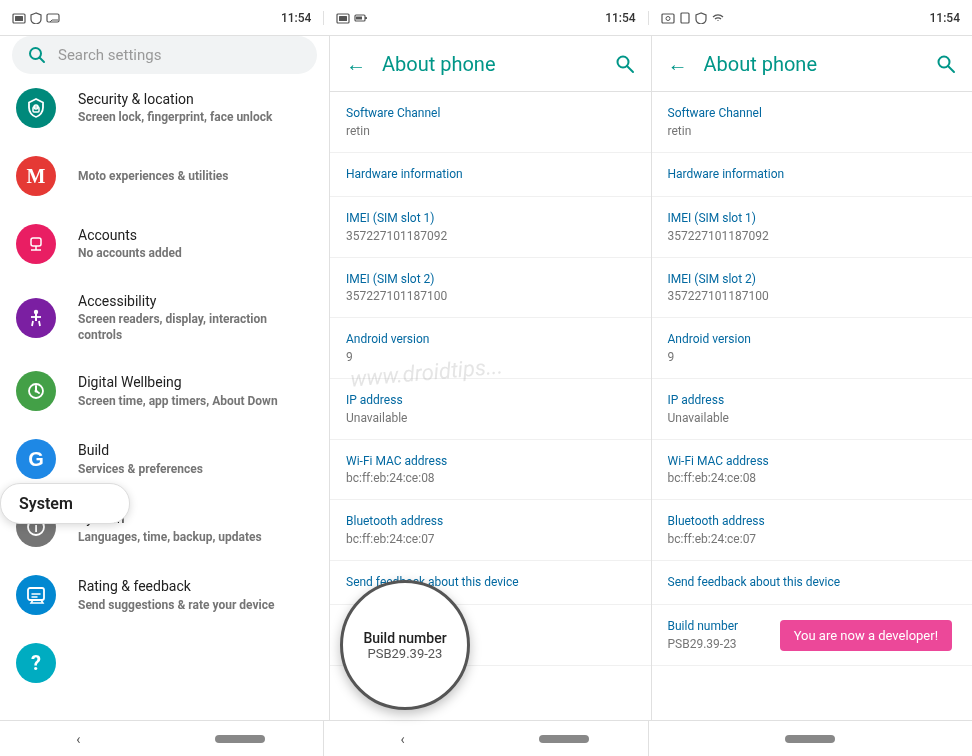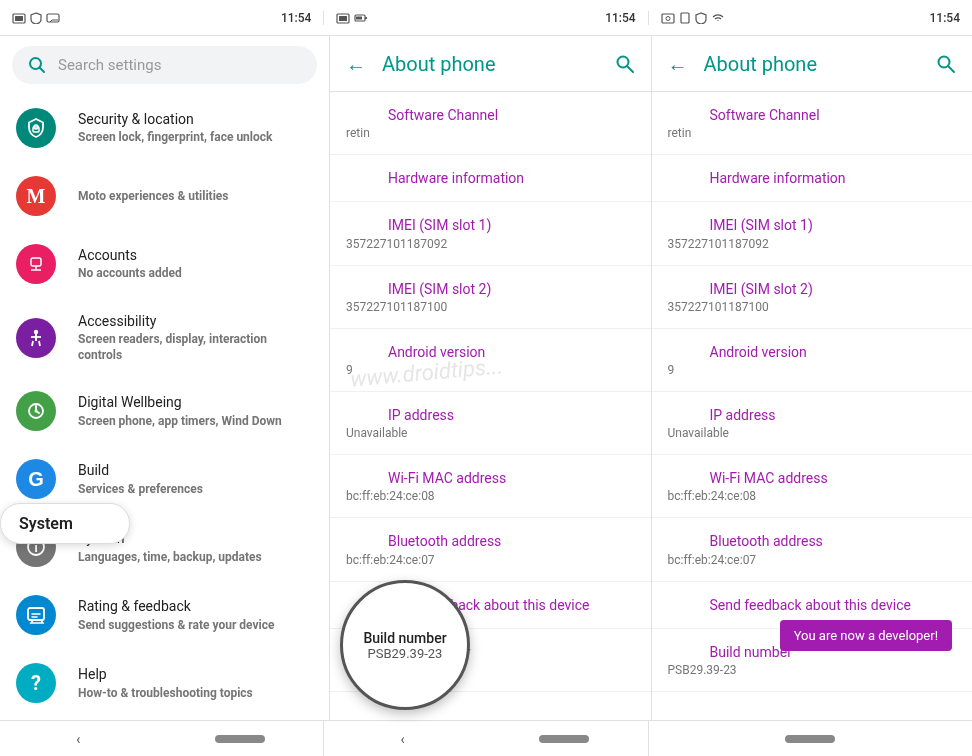--- a/index.html
+++ b/index.html
@@ -36,21 +36,21 @@
     .settings-panel {
       width: 330px;
       background: #fff;
       border-right: 1px solid #e0e0e0;
       display: flex;
       flex-direction: column;
       overflow: hidden;
     }
 
     .search-bar {
-      margin: 10px 12px;
+      margin: 0 12px;
       background: #f1f3f4;
       border-radius: 24px;
       display: flex;
       align-items: center;
       padding: 10px 16px;
       gap: 12px;
     }
     .search-text { color: #999; font-size: 15px; }
 
     .settings-list { flex: 1; overflow-y: auto; }
@@ -118,21 +118,21 @@
     .header-back { color: #009688; font-size: 20px; cursor: pointer; }
     .header-title { flex: 1; font-size: 20px; color: #009688; font-weight: 400; }
 
     .panel-content { flex: 1; overflow-y: auto; padding: 0; }
 
     .info-item {
       padding: 14px 16px;
       border-bottom: 1px solid #f0f0f0;
       cursor: pointer;
     }
-    .info-title { font-size: 14px; color: #a21caf; font-weight: 400; line-height: 1.3; margin-left: 42px; }
+    .info-title { font-size: 12px; color: #0369a1; font-weight: 400; line-height: 1.3; }
     .info-subtitle { font-size: 12px; color: #757575; margin-top: 2px; }
     .build-circle {
       position: absolute;
       left: 340px;
       top: 580px;
       width: 130px;
       height: 130px;
       border-radius: 50%;
       background: #fff;
       border: 3px solid #555;
@@ -144,21 +144,21 @@
       box-shadow: 0 4px 12px rgba(0,0,0,0.25);
     }
     .build-circle-title { font-size: 14px; font-weight: 500; color: #212121; }
     .build-circle-value { font-size: 13px; color: #555; }
 
     
     .dev-toast {
       position: absolute;
       right: 20px;
       top: 620px;
-      background: #a21caf;
+      background: #ec4899;
       color: #fff;
       border-radius: 4px;
       padding: 8px 14px;
       font-size: 13px;
       z-index: 25;
       white-space: nowrap;
     }
 
     
     .nav-bar {
@@ -335,21 +335,21 @@
           <div class="icon-circle" style="background:#43a047;">
             <svg width="22" height="22" viewBox="0 0 22 22">
                 <circle cx="11" cy="11" r="7" fill="none" stroke="#fff" stroke-width="1.8"></circle>
                 <path d="M11 11 L11 6" stroke="#fff" stroke-width="2" stroke-linecap="round"></path>
                 <path d="M11 11 L14 13" stroke="#fff" stroke-width="2" stroke-linecap="round"></path>
                 <circle cx="11" cy="11" r="1.5" fill="#fff"></circle>
               </svg>
           </div>
           <div class="item-text">
             <div class="item-title">Digital Wellbeing</div>
-            <div class="item-subtitle">Screen phone, app timers, Wind Down</div>
+            <div class="item-subtitle">Screen time, app timers, About Down</div>
           </div>
         </div>
 
         <div class="settings-item">
           <div class="icon-circle" style="background:#1e88e5; font-weight:700; font-size:20px; font-family:Arial,sans-serif;">G</div>
           <div class="item-text">
             <div class="item-title">Build</div>
             <div class="item-subtitle">Services &amp; preferences</div>
           </div>
         </div>
@@ -380,24 +380,20 @@
               </svg>
           </div>
           <div class="item-text">
             <div class="item-title">Rating &amp; feedback</div>
             <div class="item-subtitle">Send suggestions &amp; rate your device</div>
           </div>
         </div>
 
         <div class="settings-item">
           <div class="icon-circle" style="background:#00acc1; font-size:20px; font-weight:700; color:#fff;">?</div>
-          <div class="item-text">
-            <div class="item-title">Help</div>
-            <div class="item-subtitle">How-to &amp; troubleshooting topics</div>
-          </div>
         </div>
 
       </div>
     </div>
 
     <div class="about-panel">
       <div class="panel-header">
         <span class="header-back">←</span>
         <span class="header-title">About phone</span>
         <svg width="20" height="20" viewBox="0 0 20 20">

